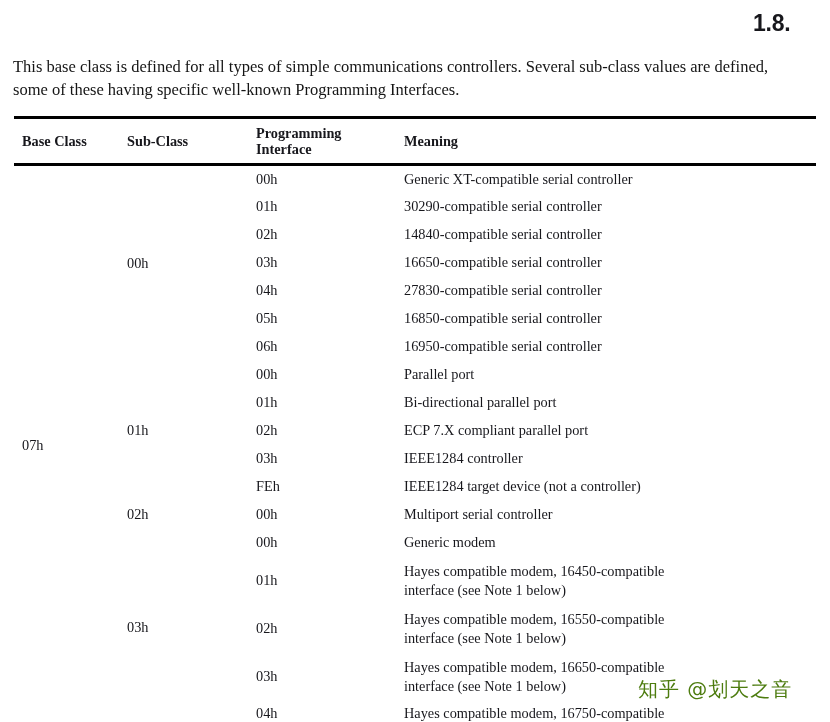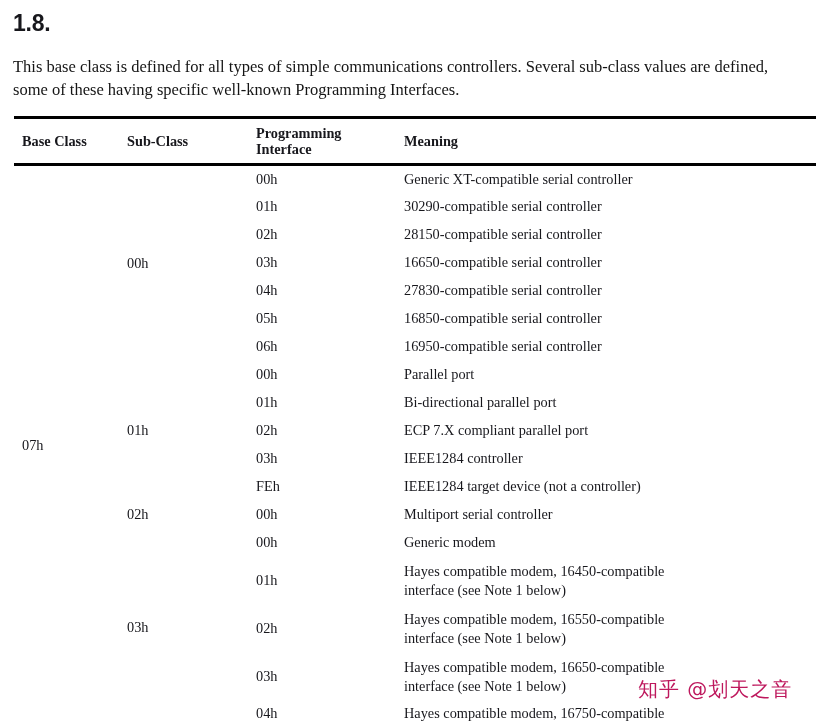--- a/index.html
+++ b/index.html
@@ -19,20 +19,21 @@
   
   .heading {
     display: flex;
     align-items: baseline;
     padding: 10px 0 0 13px;
     font-family: "Liberation Sans", "DejaVu Sans", sans-serif;
     font-weight: bold;
     font-size: 23px;
     letter-spacing: -0.2px;
     color: #17171c;
+    justify-content: flex-end;
   }
   .heading .num {
     width: 77px;
     flex: 0 0 77px;
   }
   .heading .ttl {
     white-space: nowrap;
   }
 
   
@@ -123,21 +124,21 @@
     padding-bottom: 5px;
   }
 
   
   .watermark {
     position: absolute;
     left: 638px;
     top: 676px;
     font-family: "DejaVu Sans", "Liberation Sans", sans-serif;
     font-size: 20px;
-    color: #be185d;
+    color: #4d7c0f;
     letter-spacing: 1px;
     white-space: nowrap;
     pointer-events: none;
     user-select: none;
   }
 </style>
 </head>
 <body>
 
 <div class="heading">
@@ -192,21 +193,21 @@
       </td>
       <td class="rule-b">
         <div class="cell">30290-compatible serial controller</div>
       </td>
     </tr>
     <tr class="r1">
       <td class="vr rule-b">
         <div class="cell">02h</div>
       </td>
       <td class="rule-b">
-        <div class="cell">28150-compatible serial controller</div>
+        <div class="cell">14840-compatible serial controller</div>
       </td>
     </tr>
     <tr class="r1">
       <td class="vr rule-b">
         <div class="cell">03h</div>
       </td>
       <td class="rule-b">
         <div class="cell">16650-compatible serial controller</div>
       </td>
     </tr>

